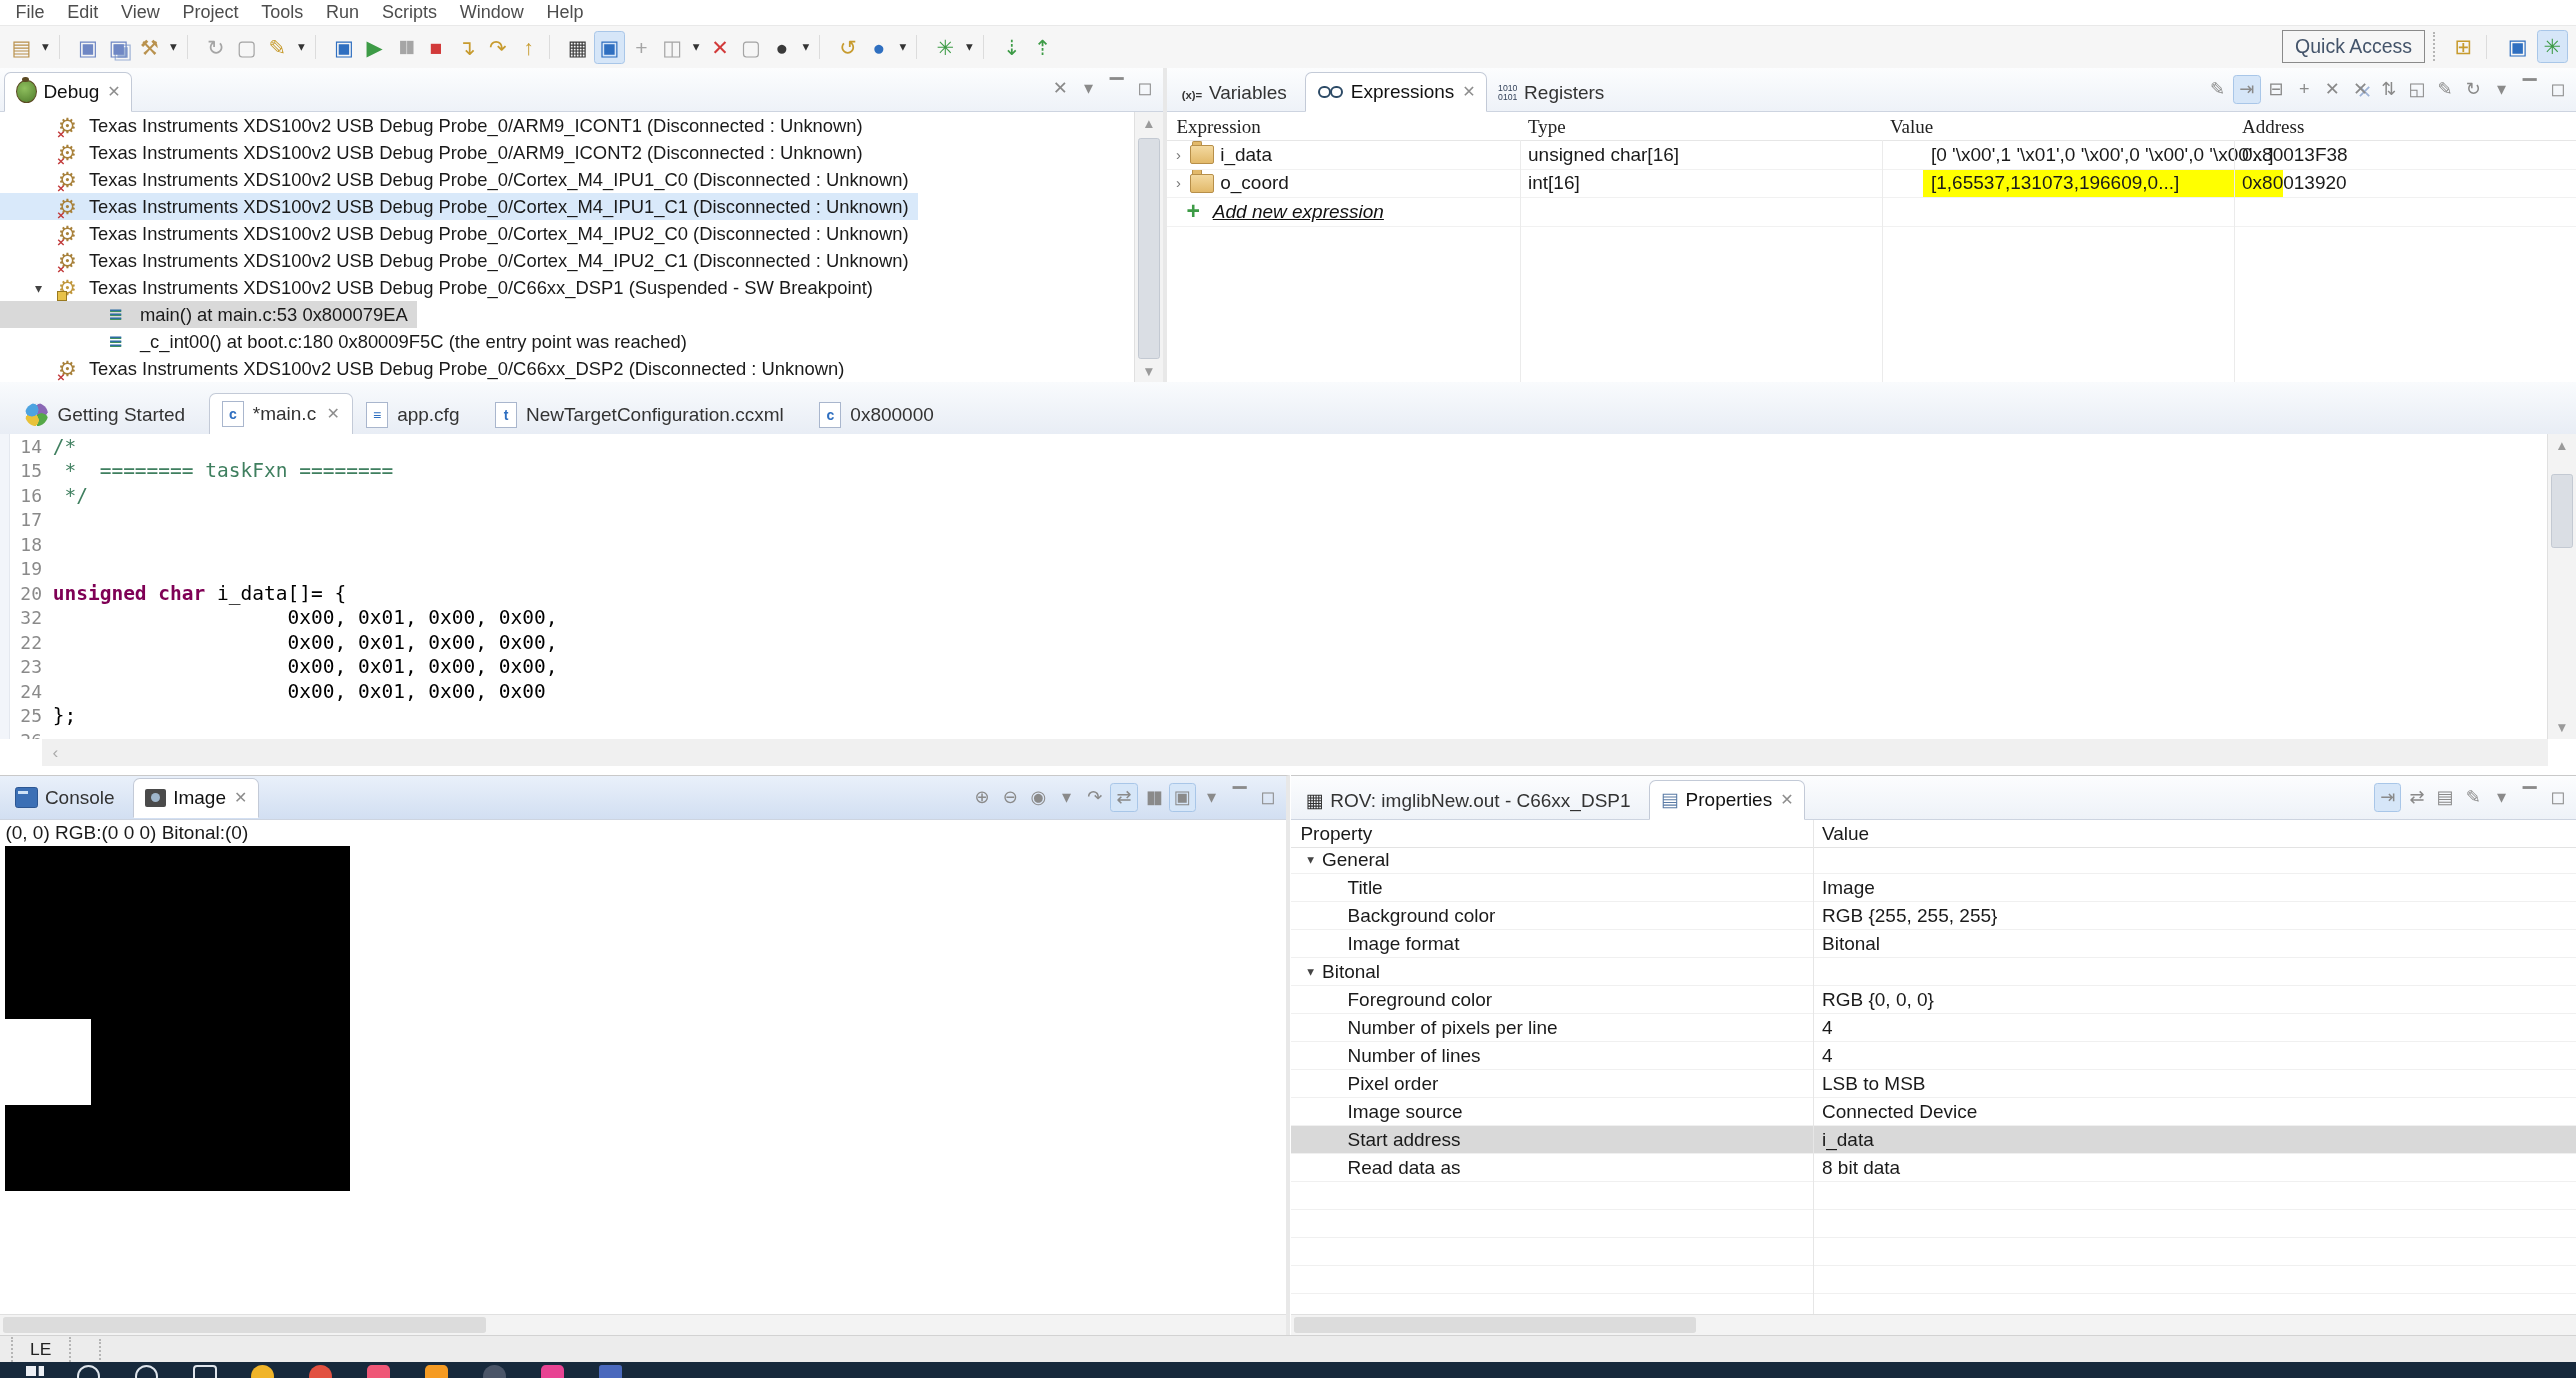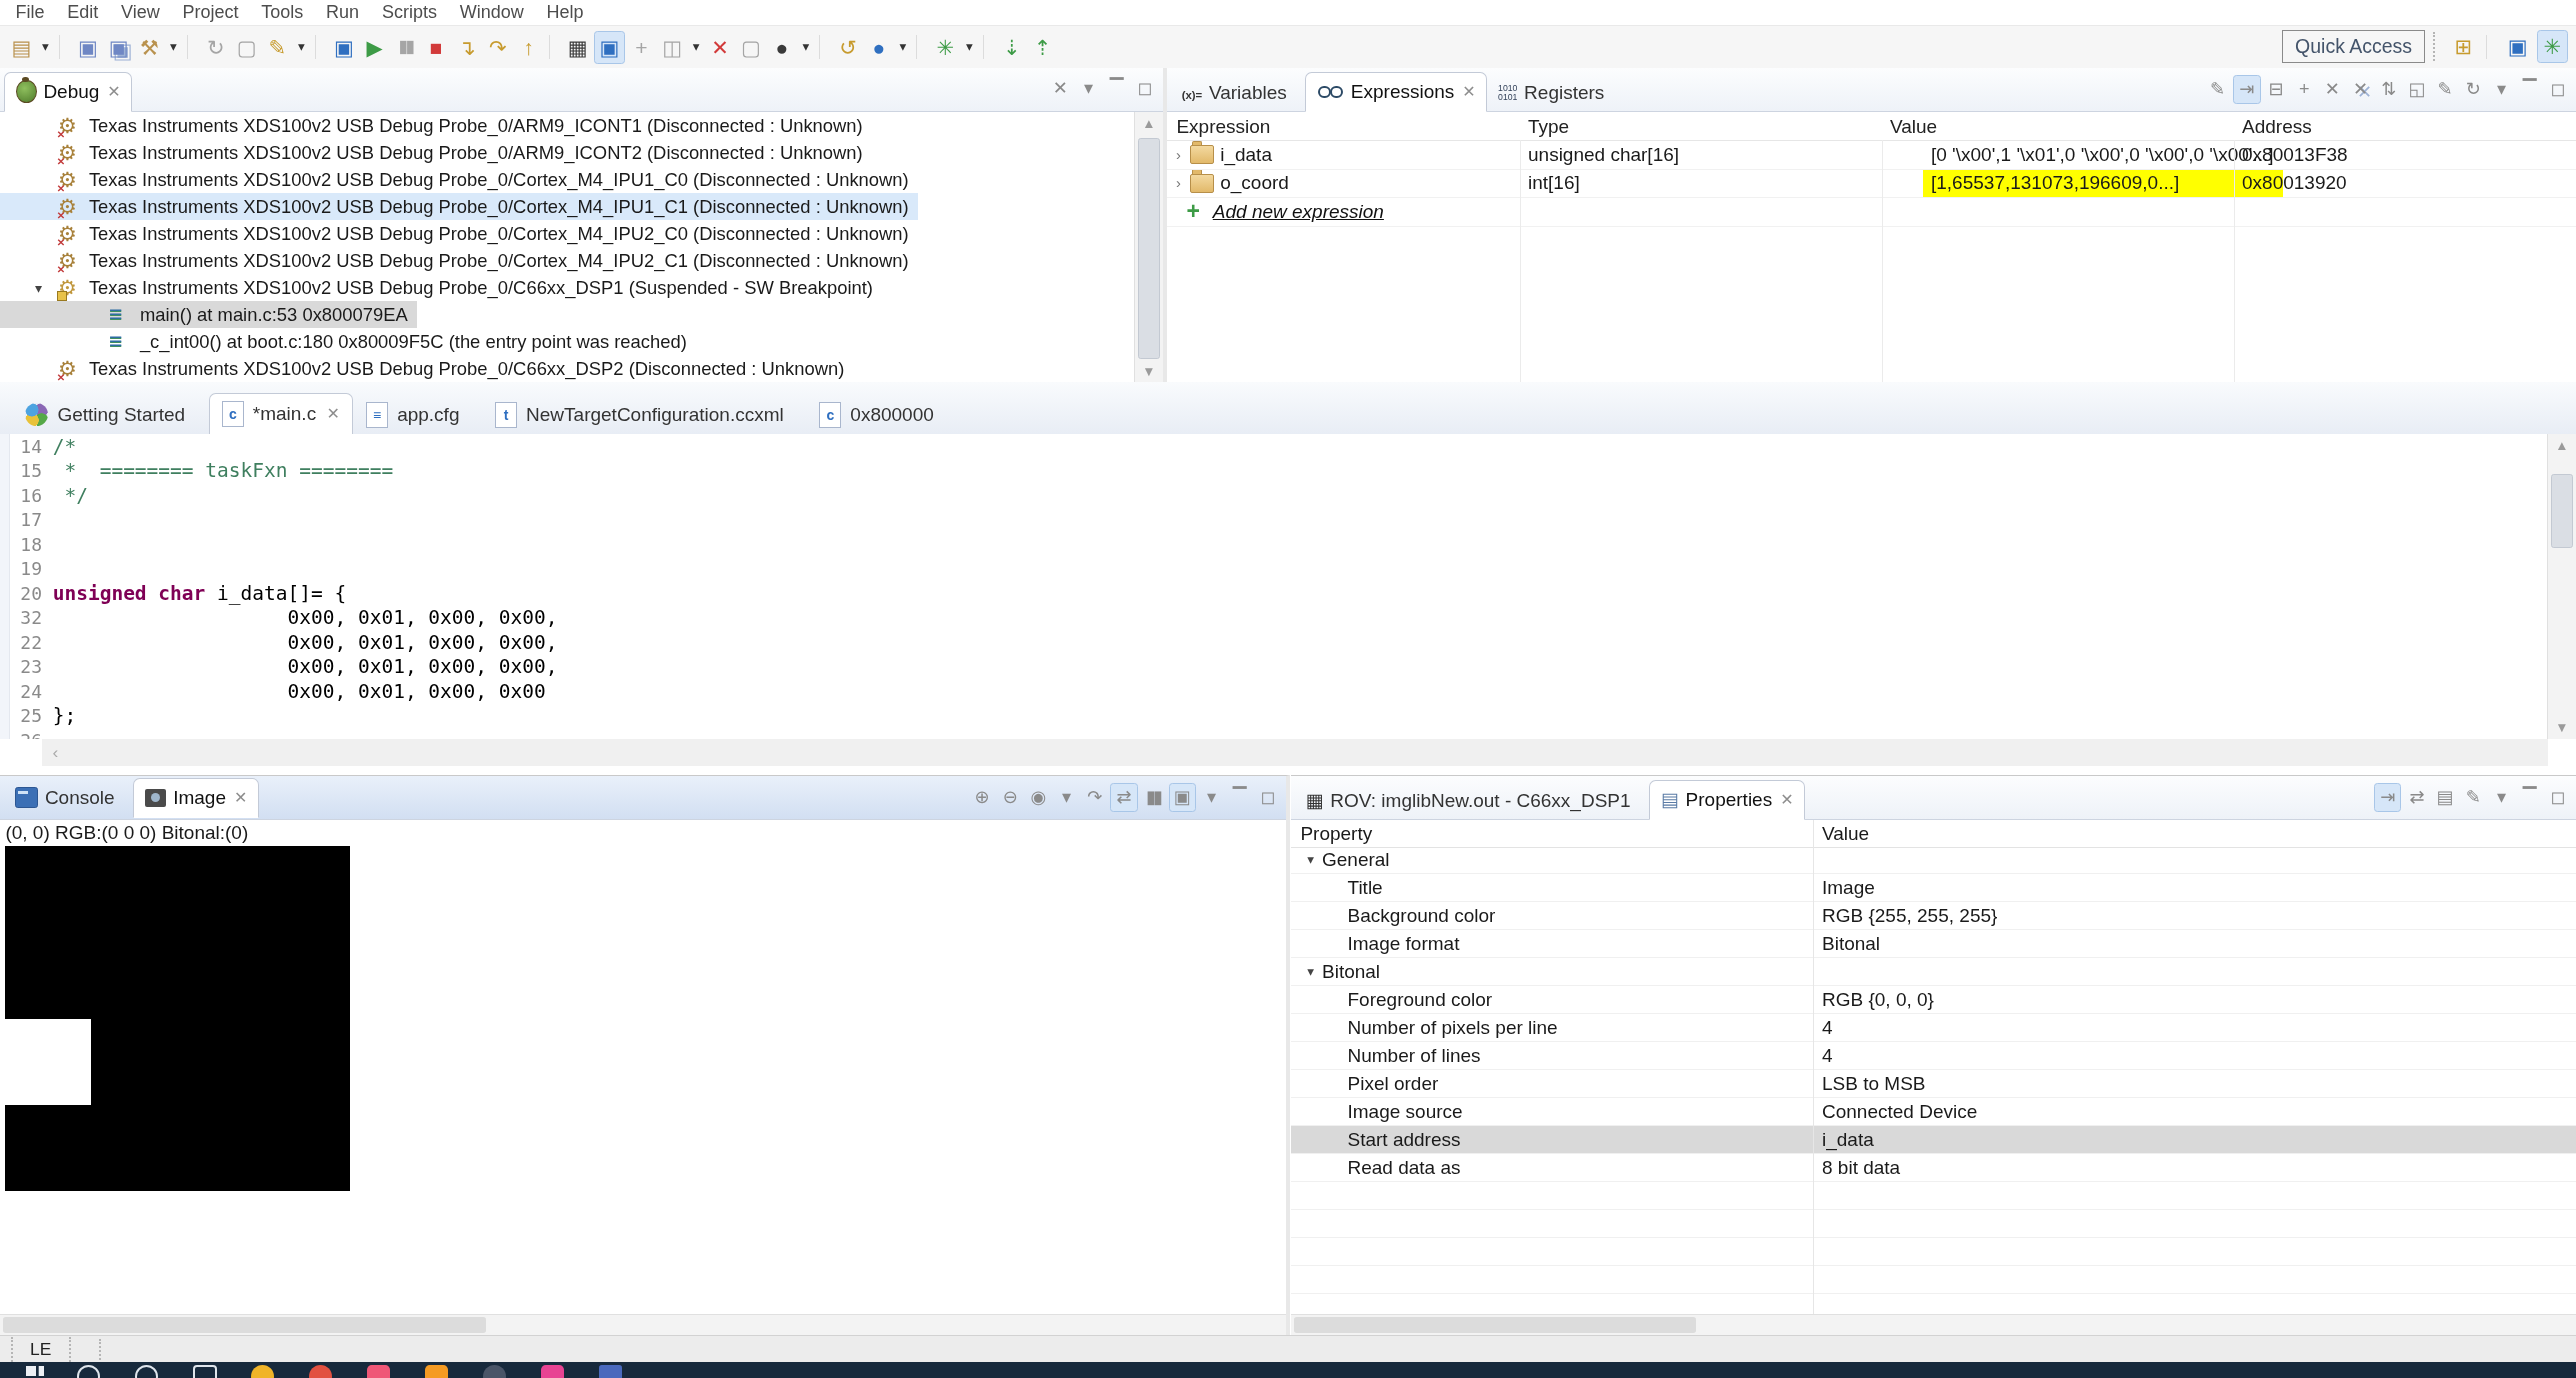--- a/index.html
+++ b/index.html
@@ -52,21 +52,21 @@
   .vthumb{position:absolute;left:2.7px;right:2.7px;background:#dadee4;border:0.7px solid #c3c9d2;border-radius:2.7px;}
   
   #expr-panel{left:1167px;top:68px;right:0;height:315px;}
   .ic-vars::before{content:"(x)=";font-size:11.4px;color:#333;font-weight:bold;}
   .ic-expr{position:relative;width:27px;height:12px;display:inline-block;}
   .ic-expr::before,.ic-expr::after{content:"";position:absolute;top:0;width:8.7px;height:8.7px;border:2px solid #2c4a66;border-radius:50%;}
   .ic-expr::before{left:1.3px}.ic-expr::after{right:1.3px}
   .ic-regs::before{content:"1010\A 0101";white-space:pre;font-size:8.7px;line-height:0.95;color:#33425a;display:block;}
   .etable{position:absolute;top:44px;left:0;right:0;bottom:0;background:#fff;font-size:19px;}
   .ehead{position:relative;height:28px;border-bottom:0.7px solid #e6e6e6;}
-  .ehead span{position:absolute;top:4px;color:#222;}
+  .ehead span{position:absolute;top:4px;color:#222;font-family:Liberation Serif, serif;}
   .colline{position:absolute;top:28px;bottom:0;width:0.7px;background:#ebebeb;}
   .erow{position:relative;height:27.5px;border-bottom:0.7px solid #f1f1f1;}
   .ec{position:absolute;top:0;height:27.5px;display:flex;align-items:center;overflow:hidden;white-space:nowrap;}
   .exp-cell{left:0;width:353px;}
   .type-cell{left:361px;width:345px;}
   .val-cell{left:756px;width:352px;padding-left:8px;}
   .addr-cell{left:1075px;right:3px;}
   .erow.hl .val-cell{background:#ffff00;}
   .chev{width:23px;text-align:center;color:#777;font-size:14.8px;flex:none;}
   .varfolder-icon{width:21.5px;height:17px;background:linear-gradient(#f3d9a0,#e2b96a);border:1.3px solid #b78f49;border-radius:2px;position:relative;margin-right:6.7px;flex:none;}

